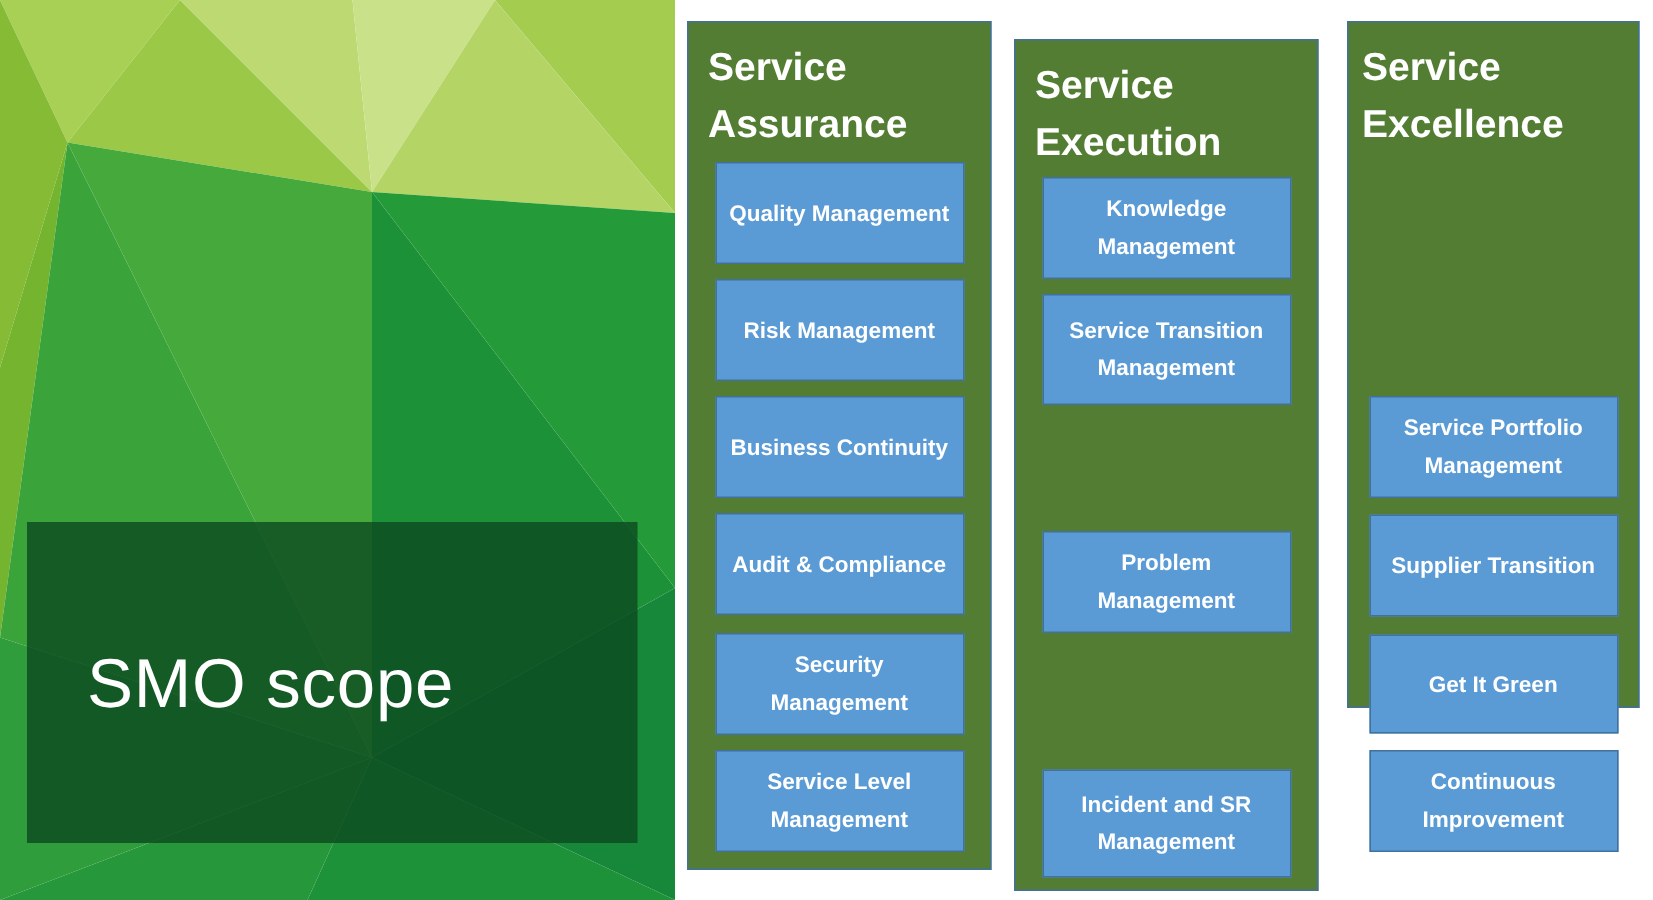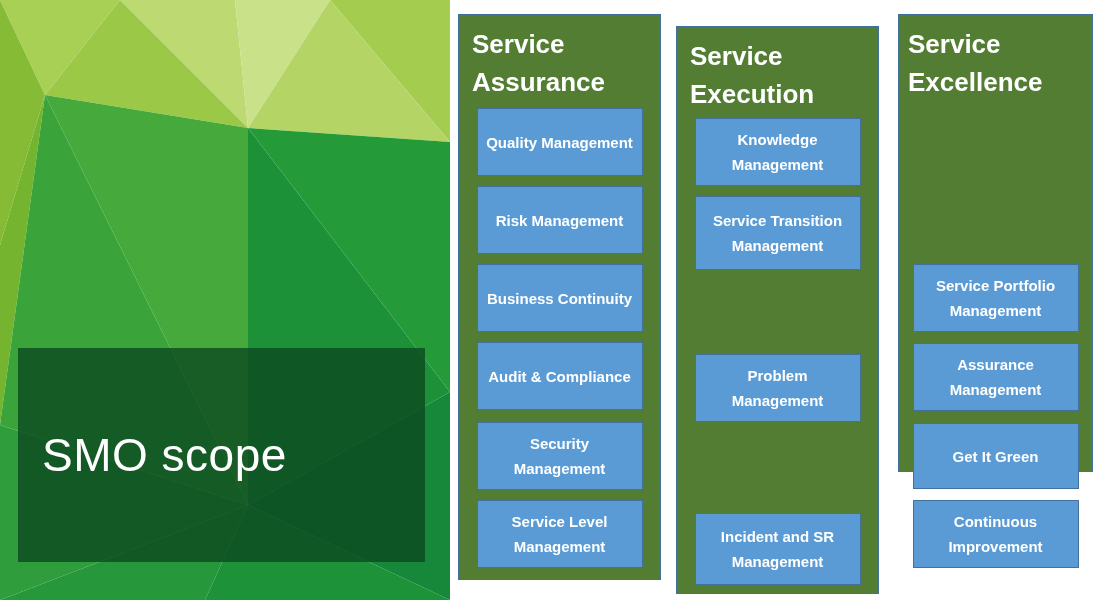--- a/index.html
+++ b/index.html
@@ -10,21 +10,21 @@
   
   #left-panel{position:absolute;left:0;top:0;width:450px;height:600px;}
   #left-panel svg{display:block;}
   #title-box{
     position:absolute;left:18px;top:348px;width:407px;height:214px;
     background:rgba(12,70,32,0.78);
     display:flex;align-items:center;
   }
   #title-text{
     color:#ffffff;font-size:46px;font-weight:400;letter-spacing:0.5px;
-    padding-left:24px;white-space:nowrap;
+    padding-left:40px;white-space:nowrap;
   }
   
   .column{
     position:absolute;top:14px;
     background:#527d33;border:1.5px solid #41719c;box-sizing:border-box;
   }
   #col-0{left:458px;width:203px;height:566px;}
   #col-1{left:676px;width:203px;height:568px;margin-top:12px;}
   #col-2{left:898px;width:195px;height:458px;}
   .col-header{
@@ -125,21 +125,21 @@
         <span>Incident and SR Management</span>
       </div>
   </div>
 
   <div id="col-2" class="column">
     <div class="col-header">Service Excellence</div>
     <div class="proc-box b0">
         <span>Service Portfolio Management</span>
       </div>
     <div class="proc-box b1">
-        <span>Assurance Management</span>
+        <span>Supplier Transition</span>
       </div>
     <div class="proc-box b2">
         <span>Get It Green</span>
       </div>
     <div class="proc-box b3">
         <span>Continuous Improvement</span>
       </div>
   </div>
 
 </div>

